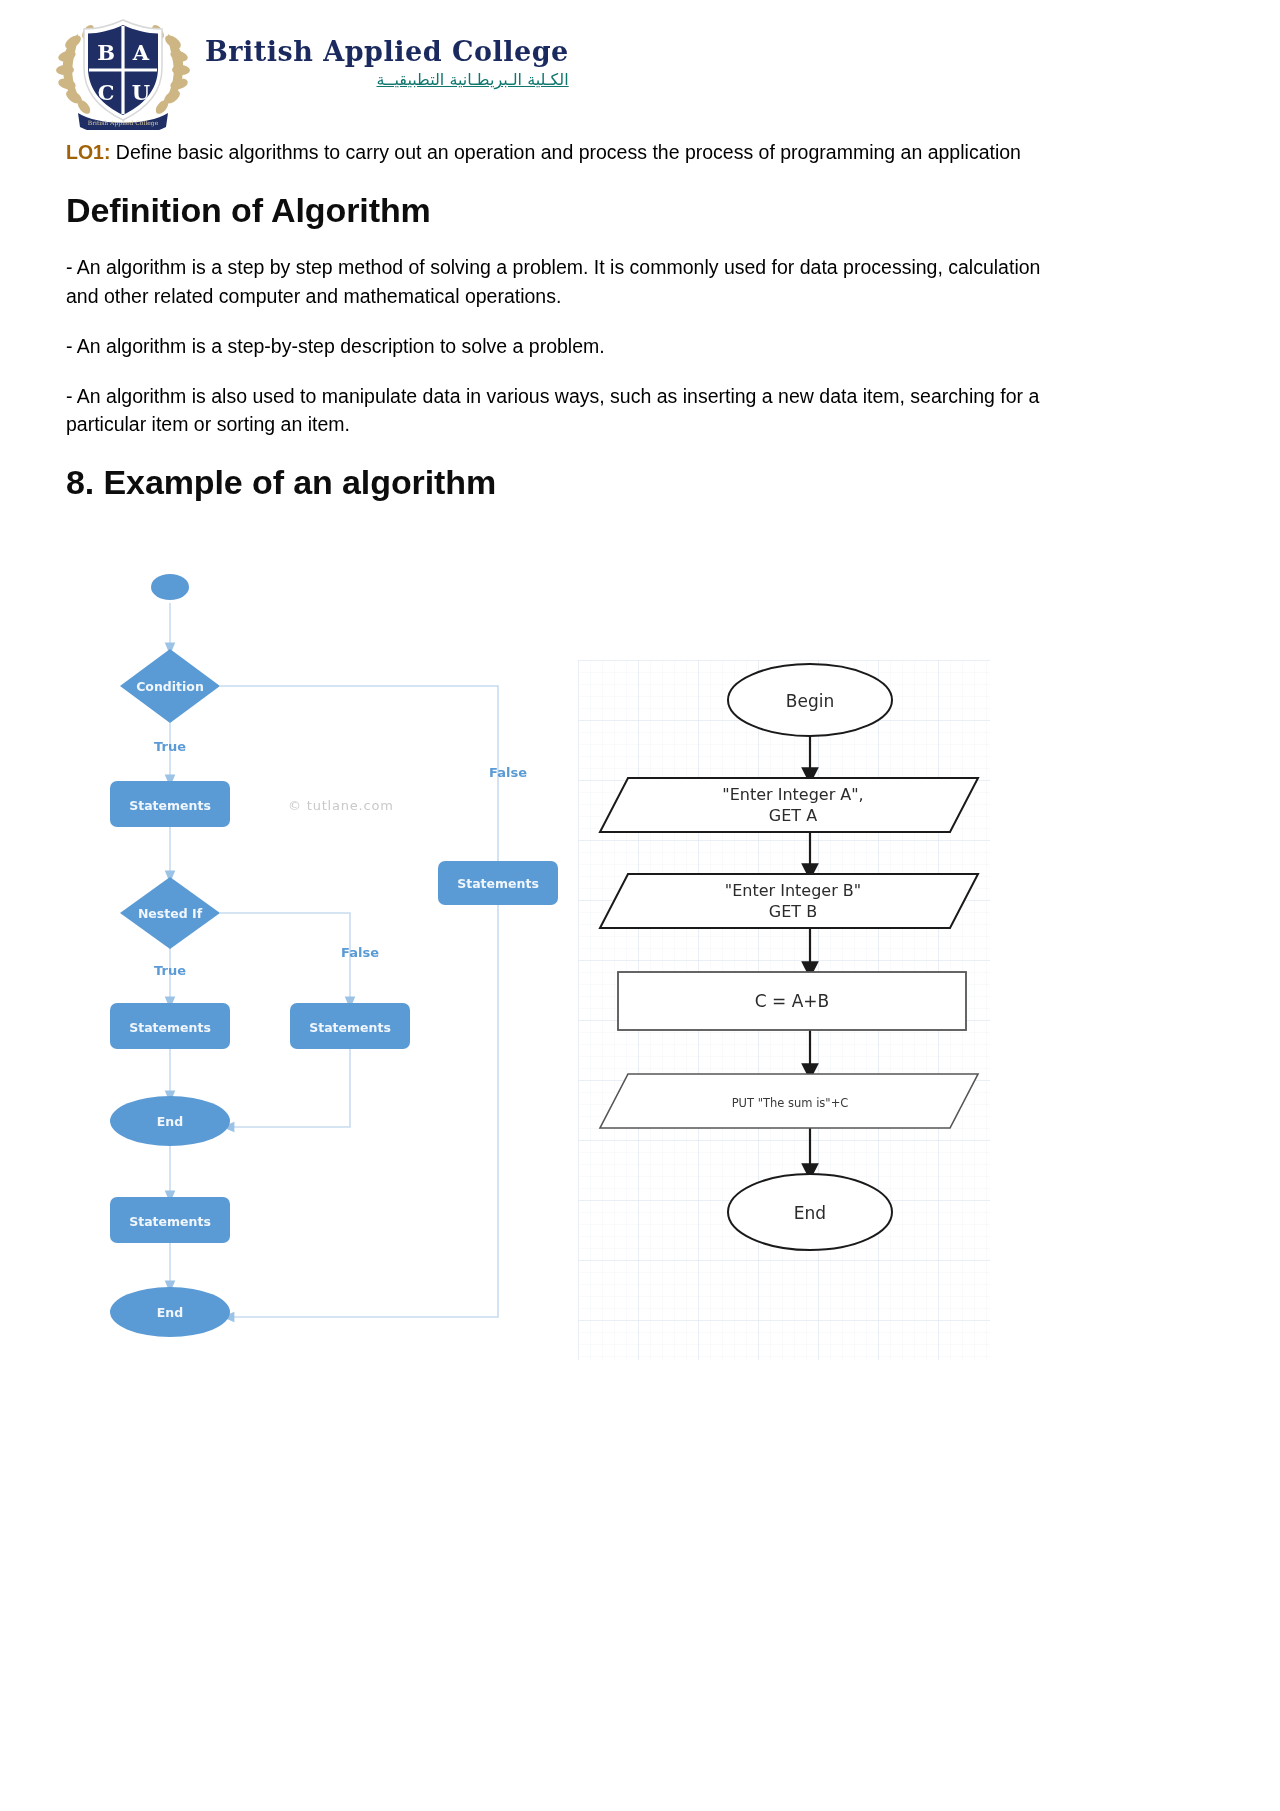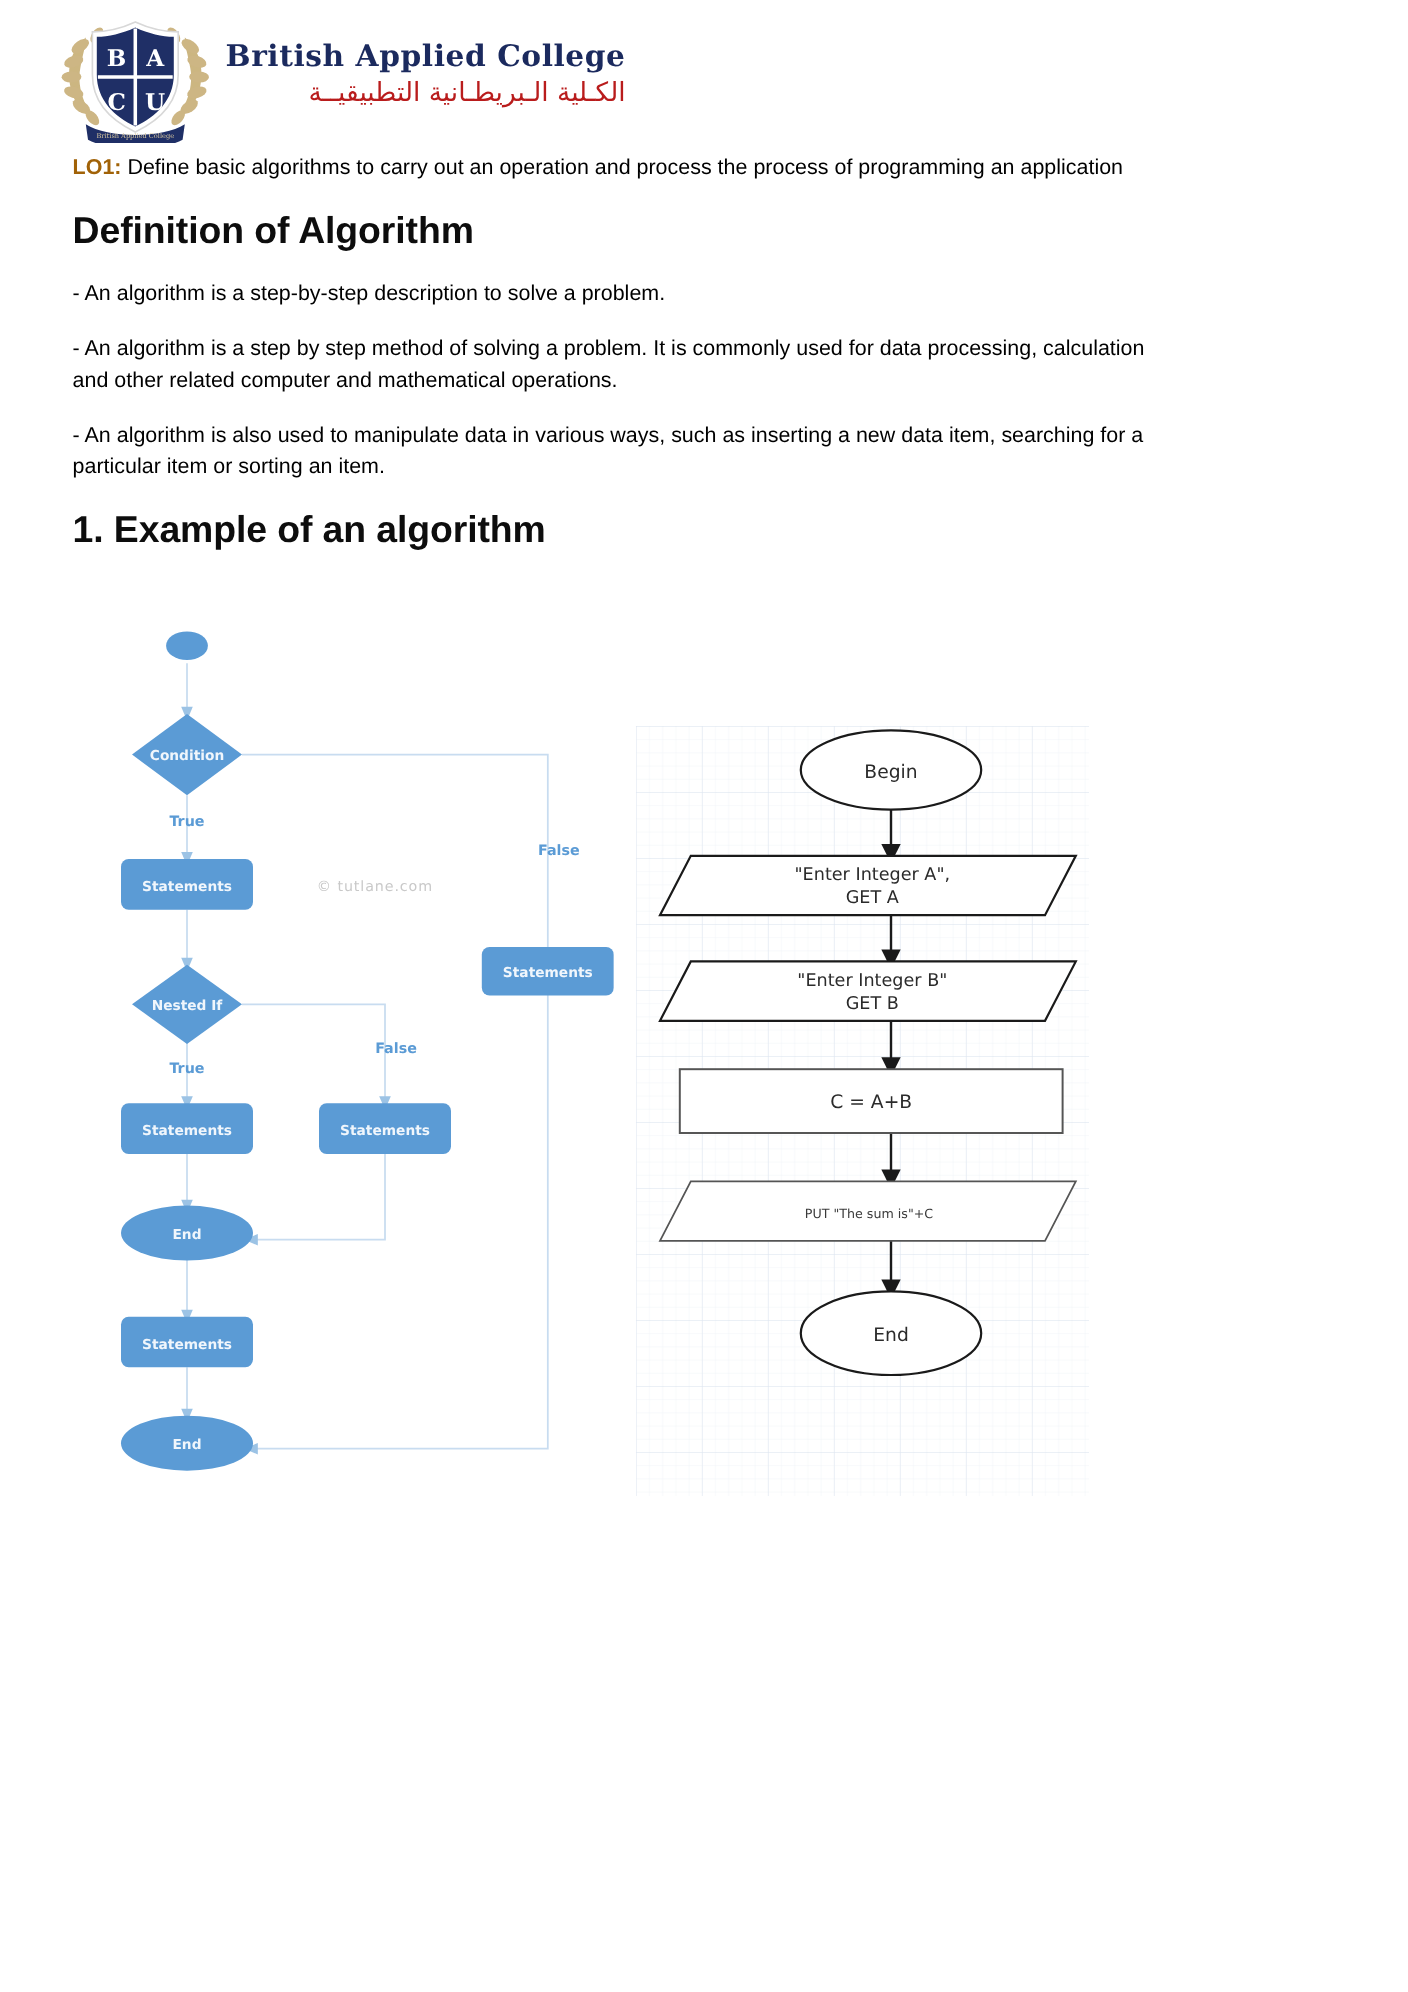--- a/index.html
+++ b/index.html
@@ -30,26 +30,27 @@
     font-family:"DejaVu Serif", serif;
     font-weight:bold;
     font-size:27px;
     letter-spacing:0.5px;
     color:#1b2a5e;
     line-height:1.05;
     white-space:nowrap;
   }
   .college-ar {
     font-family:"DejaVu Sans", sans-serif;
-    font-size:24px;
-    color:#b91c1c;
+    font-size:16px;
+    color:#0f766e;
     direction:rtl;
     margin-top:4px;
     white-space:nowrap;
     letter-spacing:1px;
+    text-decoration:underline;
   }
 
   
   .content {
     position:absolute; left:66px; top:138px; width:980px;
   }
   p.body {
     font-size:19.5px;
     line-height:1.48;
     margin:0 0 21px 0;
@@ -143,25 +144,25 @@
       <div class="college-ar">الكـلية الـبريطـانية التطبيقيــة</div>
     </div>
   </div>
 
   <div class="content">
 
     <p class="body"><span class="lo-label">LO1:</span><span> Define basic algorithms to carry out an operation and process the process of programming an application</span></p>
 
     <h2 class="sec">Definition of Algorithm</h2>
 
+    <p class="body">- An algorithm is a step by step method of solving a problem. It is commonly used for data processing, calculation and other related computer and mathematical operations.</p>
     <p class="body">- An algorithm is a step-by-step description to solve a problem.</p>
-    <p class="body">- An algorithm is a step by step method of solving a problem. It is commonly used for data processing, calculation and other related computer and mathematical operations.</p>
     <p class="body">- An algorithm is also used to manipulate data in various ways, such as inserting a new data item, searching for a particular item or sorting an item.</p>
 
-    <h2 class="sec tight">1. Example of an algorithm</h2>
+    <h2 class="sec tight">8. Example of an algorithm</h2>
   </div>
 
   <div class="figures">
 
     <div class="fig-left">
       <svg width="470" height="800" viewBox="0 0 470 800">
         <defs>
           <marker id="ar" markerWidth="9" markerHeight="9" refX="4.5" refY="4.5" orient="auto">
             <path d="M0.5,1.2 L8.2,4.5 L0.5,7.8 Z" fill="#9cc3e5"></path>
           </marker>

